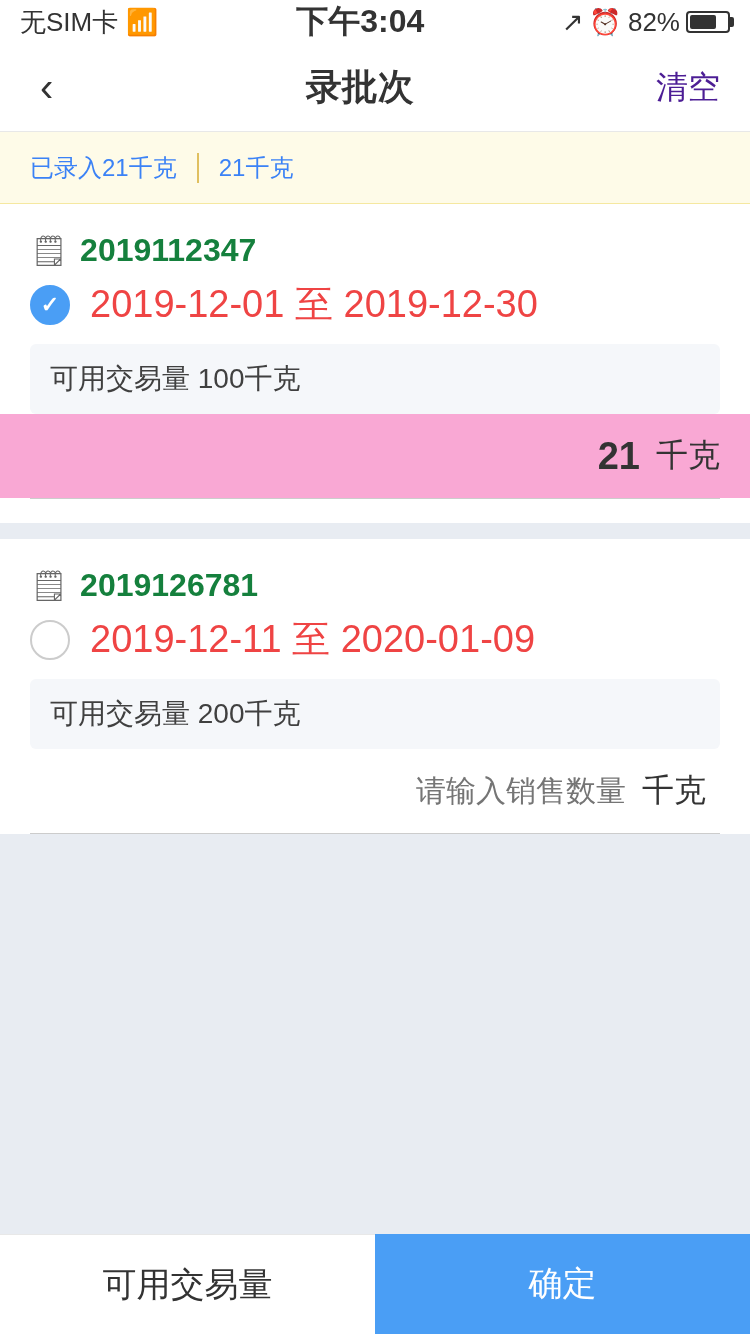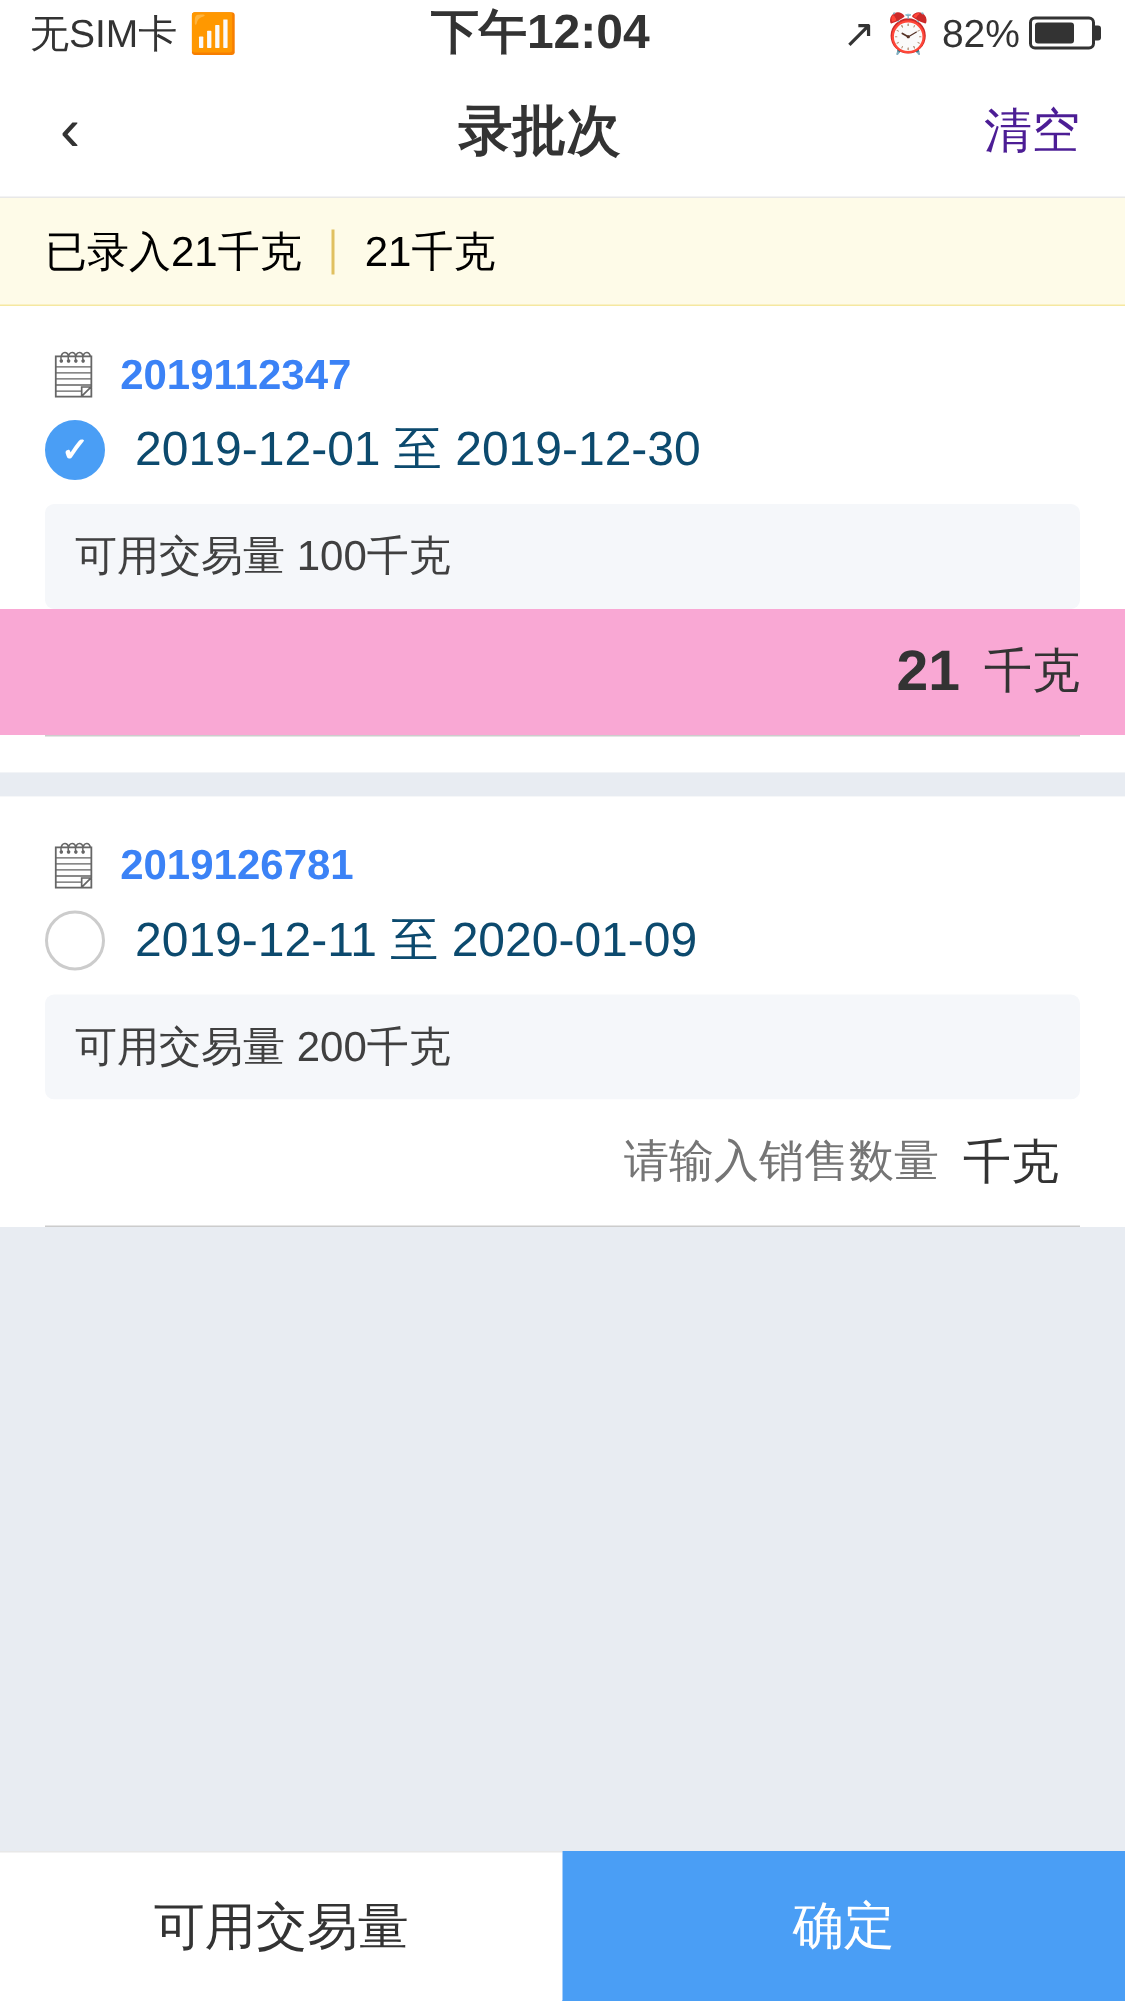--- a/index.html
+++ b/index.html
@@ -88,22 +88,22 @@
       width: 750px;
       height: 72px;
       background: #fefbe8;
       display: flex;
       align-items: center;
       padding: 0 30px;
       gap: 20px;
       border-bottom: 1px solid #f5e8a0;
     }
     .info-text {
-      font-size: 28px;
-      color: #000000;
+      font-size: 24px;
+      color: #3b82f6;
     }
     .info-divider {
       width: 2px;
       height: 30px;
       background: #e0c060;
     }
 
     
     .batch-item {
       background: #fff;
@@ -113,23 +113,23 @@
       display: flex;
       align-items: center;
       padding: 28px 30px 10px 30px;
       gap: 12px;
     }
     .batch-icon {
       font-size: 30px;
       color: #666;
     }
     .batch-id {
-      font-size: 28px;
+      font-size: 32px;
       font-weight: 600;
-      color: #3b82f6;
+      color: #15803d;
     }
     .batch-date-row {
       display: flex;
       align-items: center;
       padding: 0 30px 0 30px;
       gap: 20px;
     }
     .radio-circle {
       width: 40px;
       height: 40px;
@@ -144,22 +144,22 @@
     .radio-circle.selected {
       background: #4a9ef5;
       border-color: #4a9ef5;
     }
     .radio-check {
       color: #fff;
       font-size: 22px;
       font-weight: bold;
     }
     .batch-date {
-      font-size: 32px;
-      color: #0c4a6e;
+      font-size: 38px;
+      color: #ef4444;
     }
     .batch-availability {
       margin: 14px 30px 0 30px;
       background: #f5f7fa;
       border-radius: 6px;
       padding: 16px 20px;
       font-size: 28px;
       color: #404040;
     }
 
@@ -260,21 +260,21 @@
     }
   </style>
 </head>
 <body>
 
 <div class="status-bar">
   <div class="status-left">
     <span>无SIM卡</span>
     <span>📶</span>
   </div>
-  <div class="status-center">下午12:04</div>
+  <div class="status-center">下午3:04</div>
   <div class="status-right">
     <span>↗</span>
     <span>⏰</span>
     <span>82%</span>
     <div class="battery-icon">
       <div class="battery-fill"></div>
       <div class="battery-tip"></div>
     </div>
   </div>
 </div>

